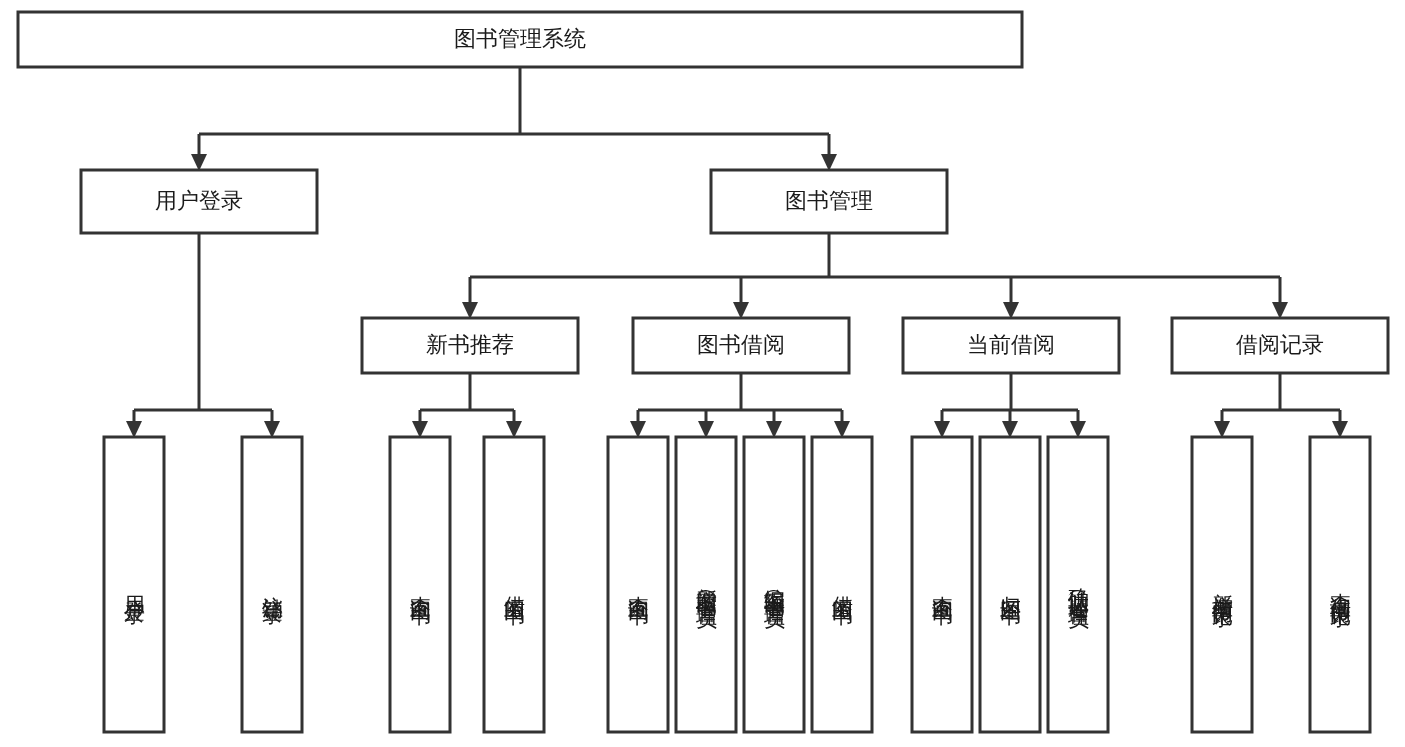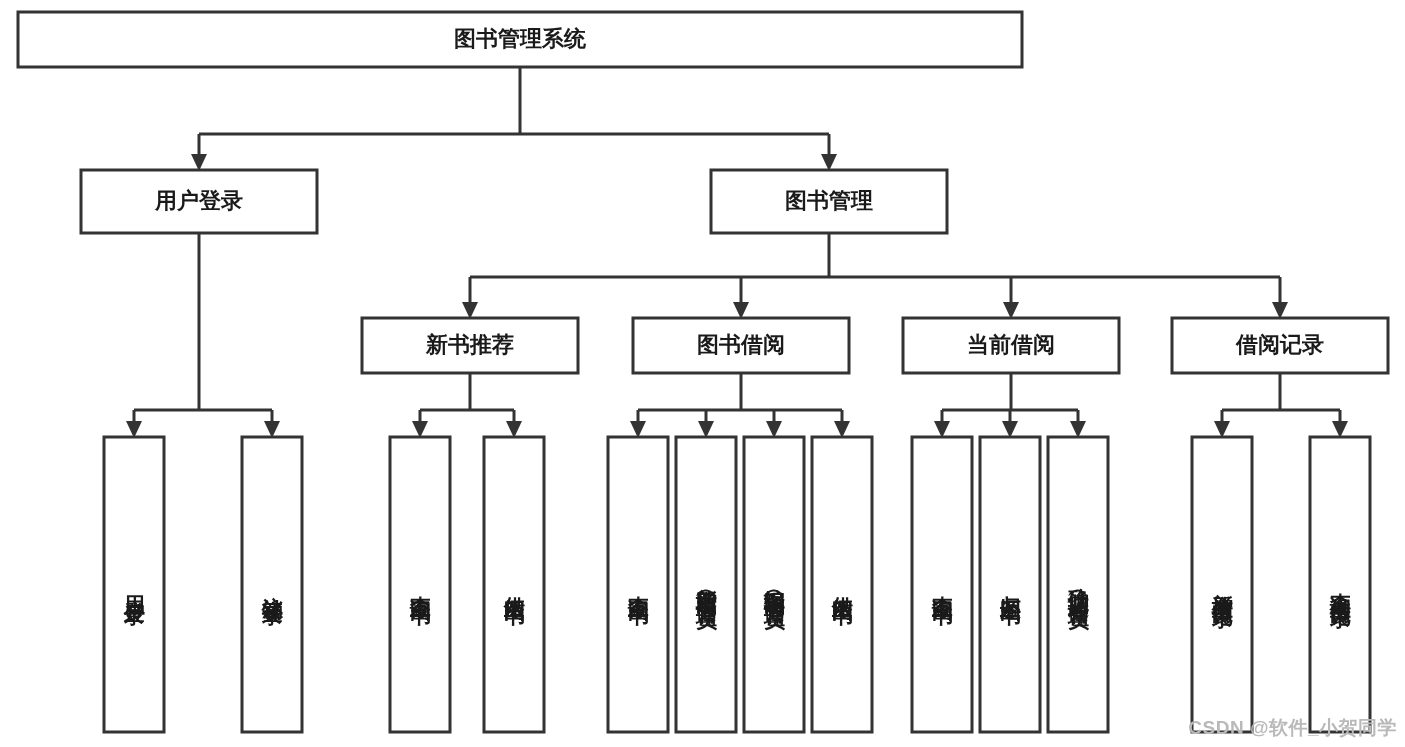--- a/index.html
+++ b/index.html
@@ -12,21 +12,20 @@
     height: 747px;
     font-family: "Liberation Sans", "DejaVu Sans", sans-serif;
     overflow: hidden;
     position: relative;
   }
   #diagram-root {
     position: relative;
     width: 1405px;
     height: 747px;
     background: #ffffff;
-    font-weight: bold;
   }
   svg.flow-canvas {
     position: absolute;
     left: 0;
     top: 0;
     width: 1405px;
     height: 747px;
   }
   .node-box {
     fill: #ffffff;
@@ -224,14 +223,13 @@
             </div></foreignObject>
         </g>
         <g>
           <rect x="1310" y="437" width="60" height="295" class="node-box"></rect>
           <foreignObject x="1310" y="437" width="60" height="295"><div xmlns="http://www.w3.org/1999/xhtml" style="width: 60px; height: 295px; display: flex; align-items: center; justify-content: center; font-family: &quot;Liberation Sans&quot;, &quot;DejaVu Sans&quot;, sans-serif; font-size: 21px; color: rgb(26, 26, 26); line-height: 1.18;">
               <span style="writing-mode: vertical-rl; text-orientation: upright; letter-spacing: 3px; white-space: nowrap;">查询借阅记录</span>
             </div></foreignObject>
         </g>
       </g>
   </svg>
-  <div class="watermark-text">CSDN @软件_小贺同学</div>
 </div>
 
 </body></html>

